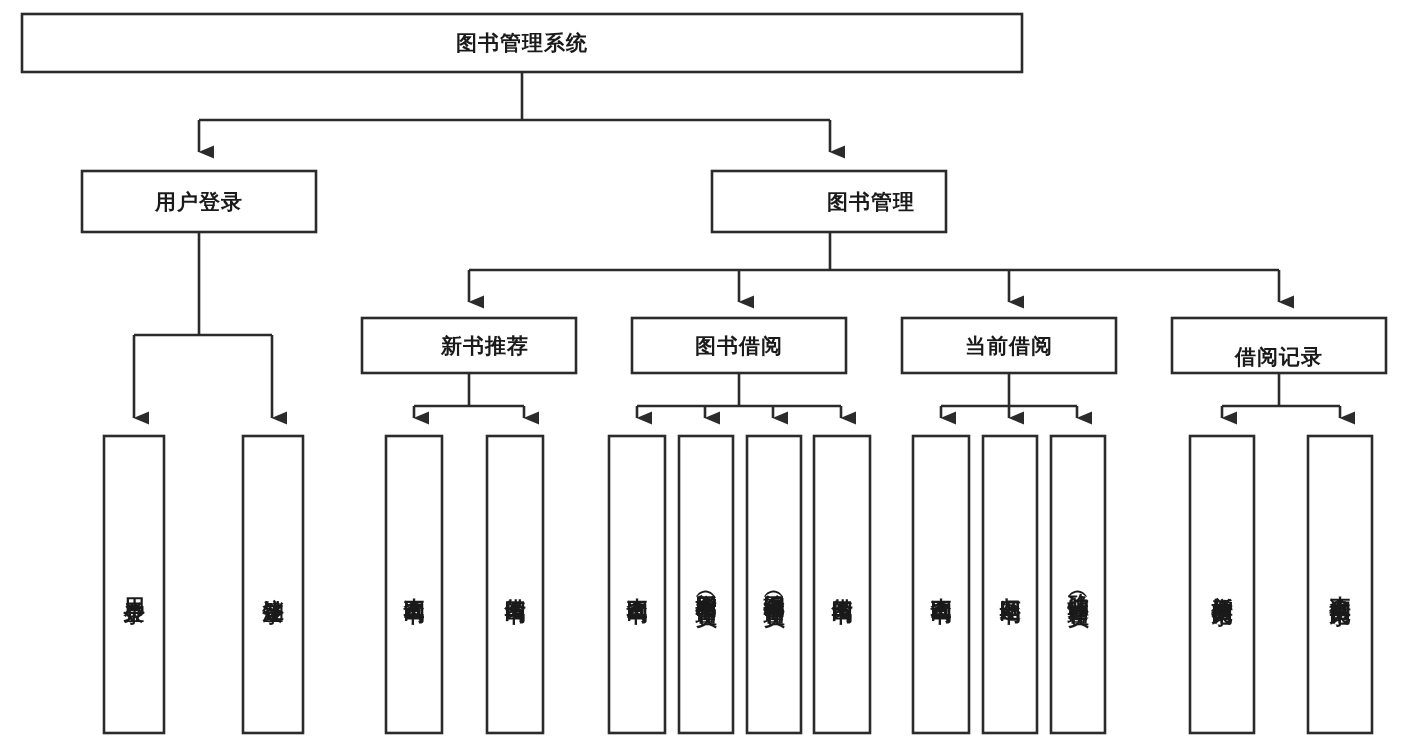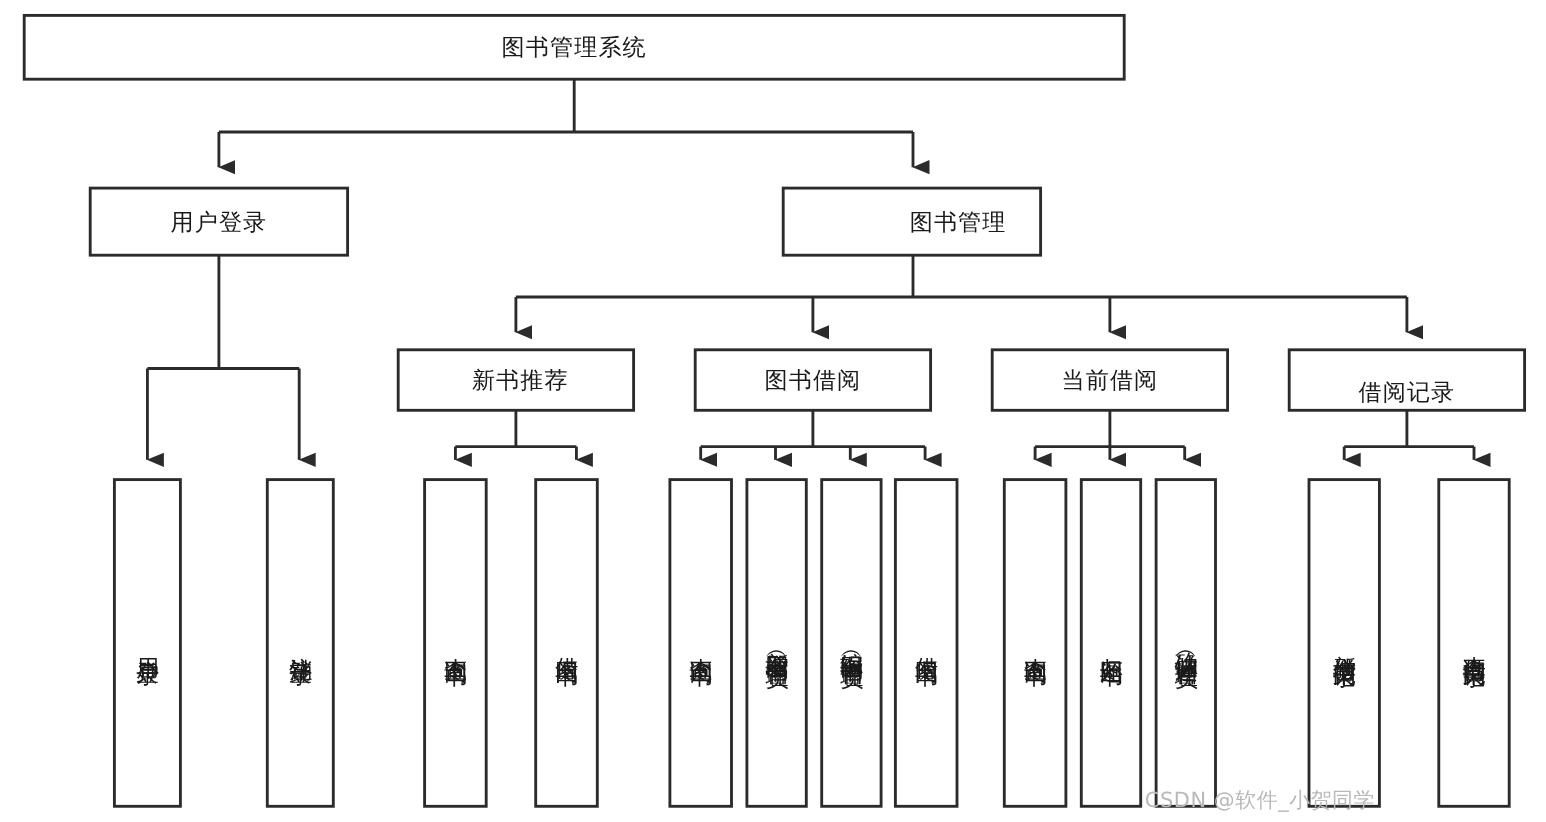--- a/index.html
+++ b/index.html
@@ -11,20 +11,21 @@
     width: 1405px;
     height: 747px;
     font-family: "DejaVu Sans", "Liberation Sans", sans-serif;
     overflow: hidden;
   }
   #diagram-root {
     position: relative;
     width: 1260px;
     height: 747px;
     background: #ffffff;
+    font-weight: bold;
   }
   svg#diagram-svg {
     position: absolute;
     left: 0;
     top: 0;
     width: 1405px;
     height: 747px;
   }
   .node-box {
     fill: #ffffff;
@@ -157,21 +158,21 @@
 
     <rect class="node-box" x="1190" y="436" width="64" height="297"></rect>
     <rect class="node-box" x="1308" y="436" width="64" height="297"></rect>
   </svg>
 
   <div class="hbox-label" style="left:22px; top:14px; width:1000px; height:58px;">图书管理系统</div>
 
   <div class="hbox-label" style="left:82px; top:171px; width:234px; height:61px;">用户登录</div>
   <div class="hbox-label" style="left:712px; top:171px; width:234px; height:61px;margin-left:42px;">图书管理</div>
 
-  <div class="hbox-label" style="left:366px; top:318px; width:214px; height:55px;">新书推荐</div>
+  <div class="hbox-label" style="left:378px; top:318px; width:214px; height:55px;">新书推荐</div>
   <div class="hbox-label" style="left:902px; top:318px; width:214px; height:55px;">当前借阅</div>
   <div class="hbox-label" style="left:632px; top:318px; width:214px; height:55px;">图书借阅</div>
   <div class="hbox-label" style="left:1172px; top:329px; width:214px; height:55px;">借阅记录</div>
 
   <div class="vert-label" style="left:104px; top:436px; width:60px; height:297px;">用户登录</div>
   <div class="vert-label" style="left:243px; top:436px; width:60px; height:297px;">注销登录</div>
 
   <div class="vert-label" style="left:386px; top:436px; width:56px; height:297px;">查询图书</div>
   <div class="vert-label" style="left:487px; top:436px; width:56px; height:297px;">借阅图书</div>
 
@@ -180,15 +181,14 @@
   <div class="vert-label" style="left:747px; top:436px; width:54px; height:297px;">编辑图书（管理员）</div>
   <div class="vert-label" style="left:814px; top:436px; width:56px; height:297px;">借阅图书</div>
 
   <div class="vert-label" style="left:913px; top:436px; width:56px; height:297px;">查询图书</div>
   <div class="vert-label" style="left:983px; top:436px; width:54px; height:297px;">归还图书</div>
   <div class="vert-label" style="left:1051px; top:436px; width:54px; height:297px;">确认归还（管理员）</div>
 
   <div class="vert-label" style="left:1190px; top:436px; width:64px; height:297px;">新增借阅记录</div>
   <div class="vert-label" style="left:1308px; top:436px; width:64px; height:297px;">查询借阅记录</div>
 
-  <div id="watermark">CSDN @软件_小贺同学</div>
 
 </div>
 
 </body></html>

